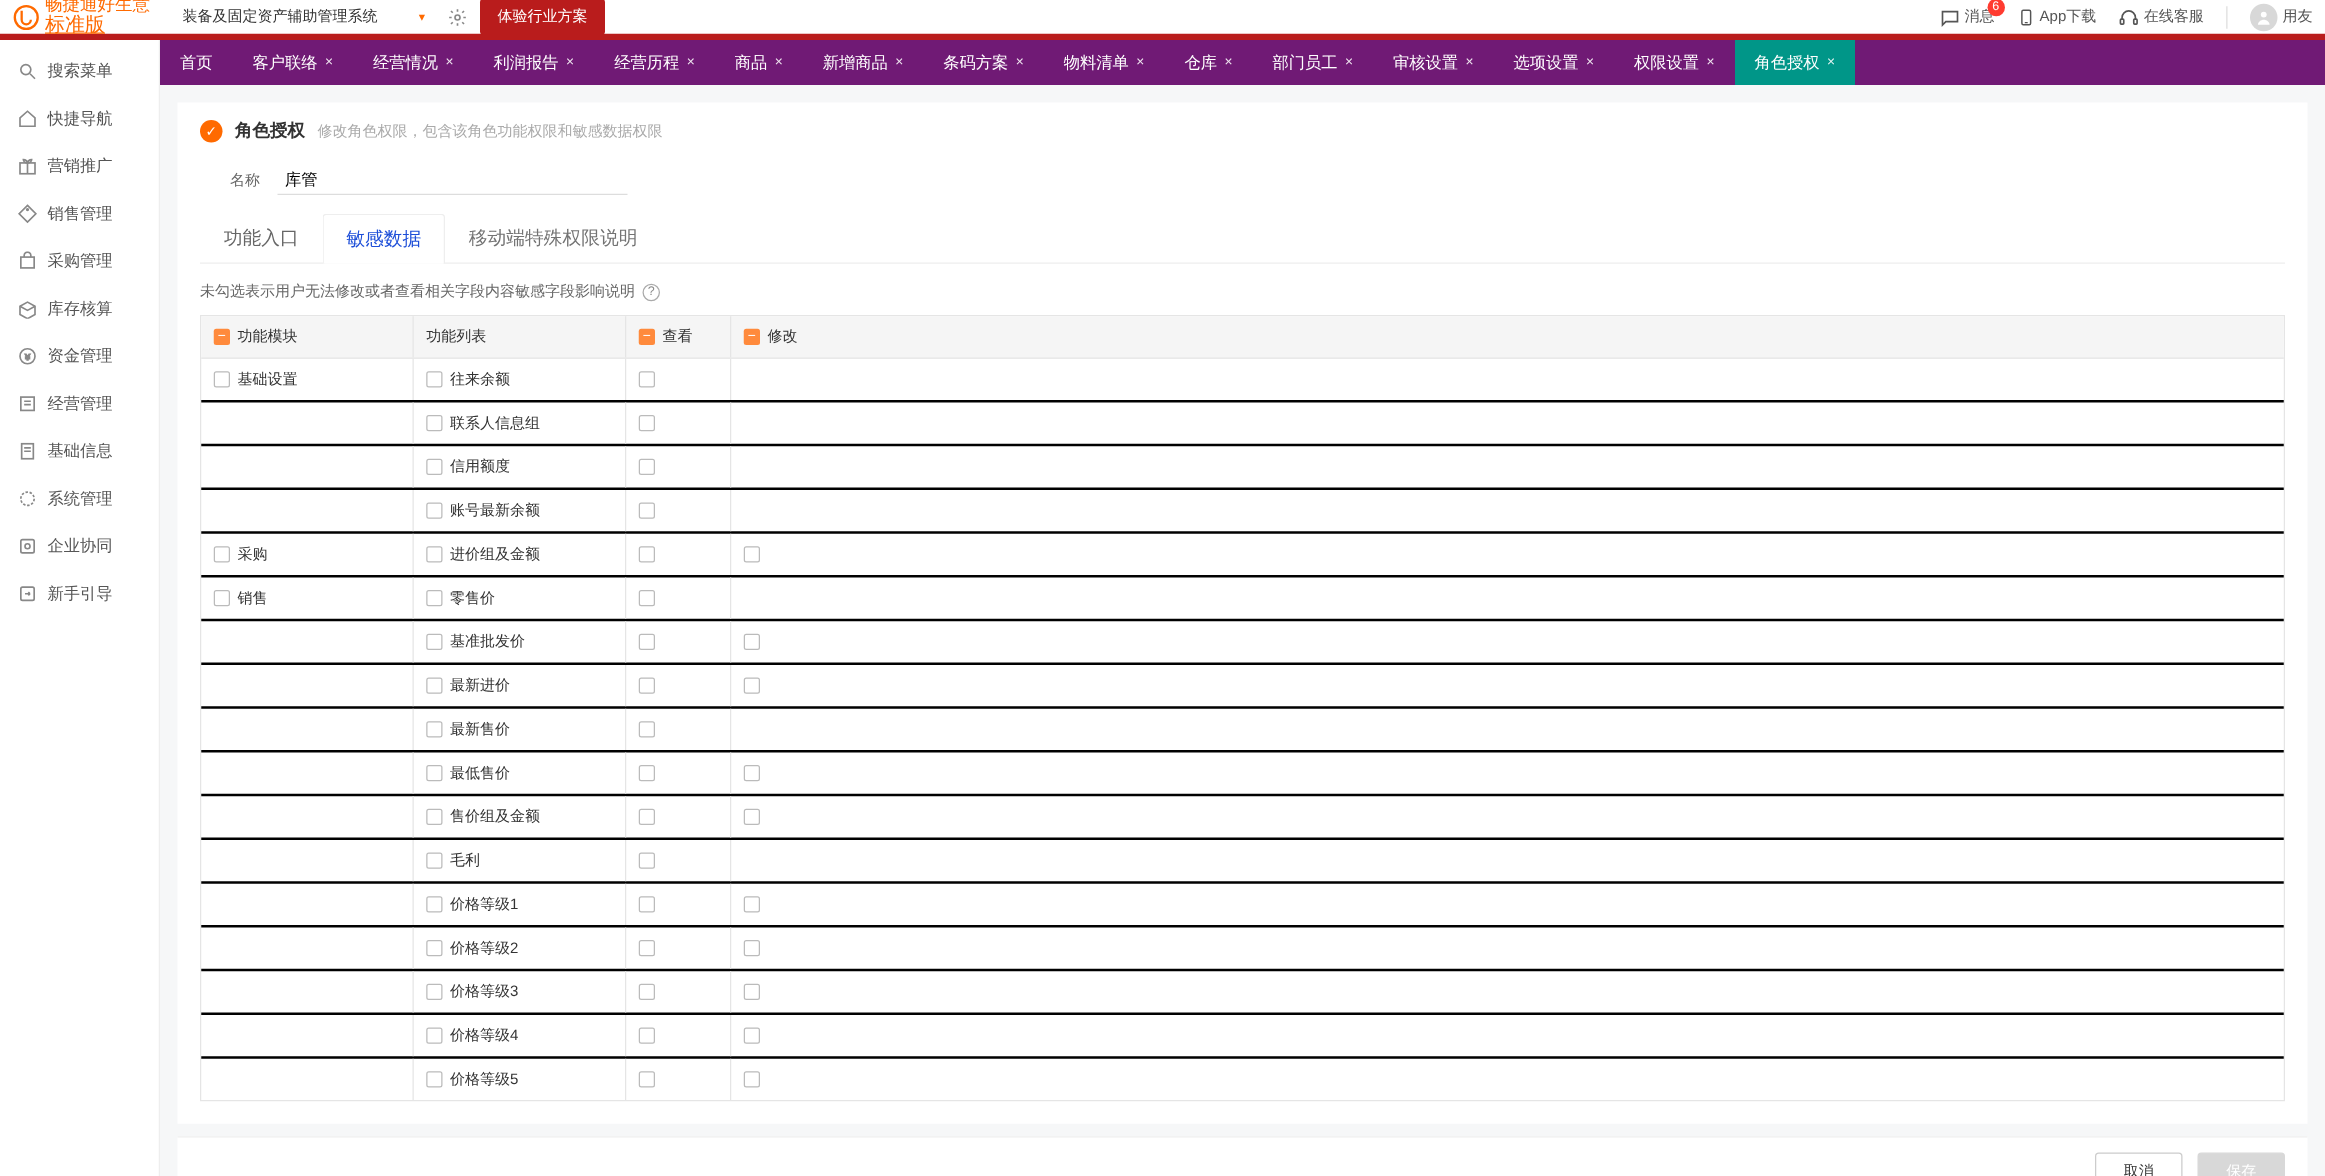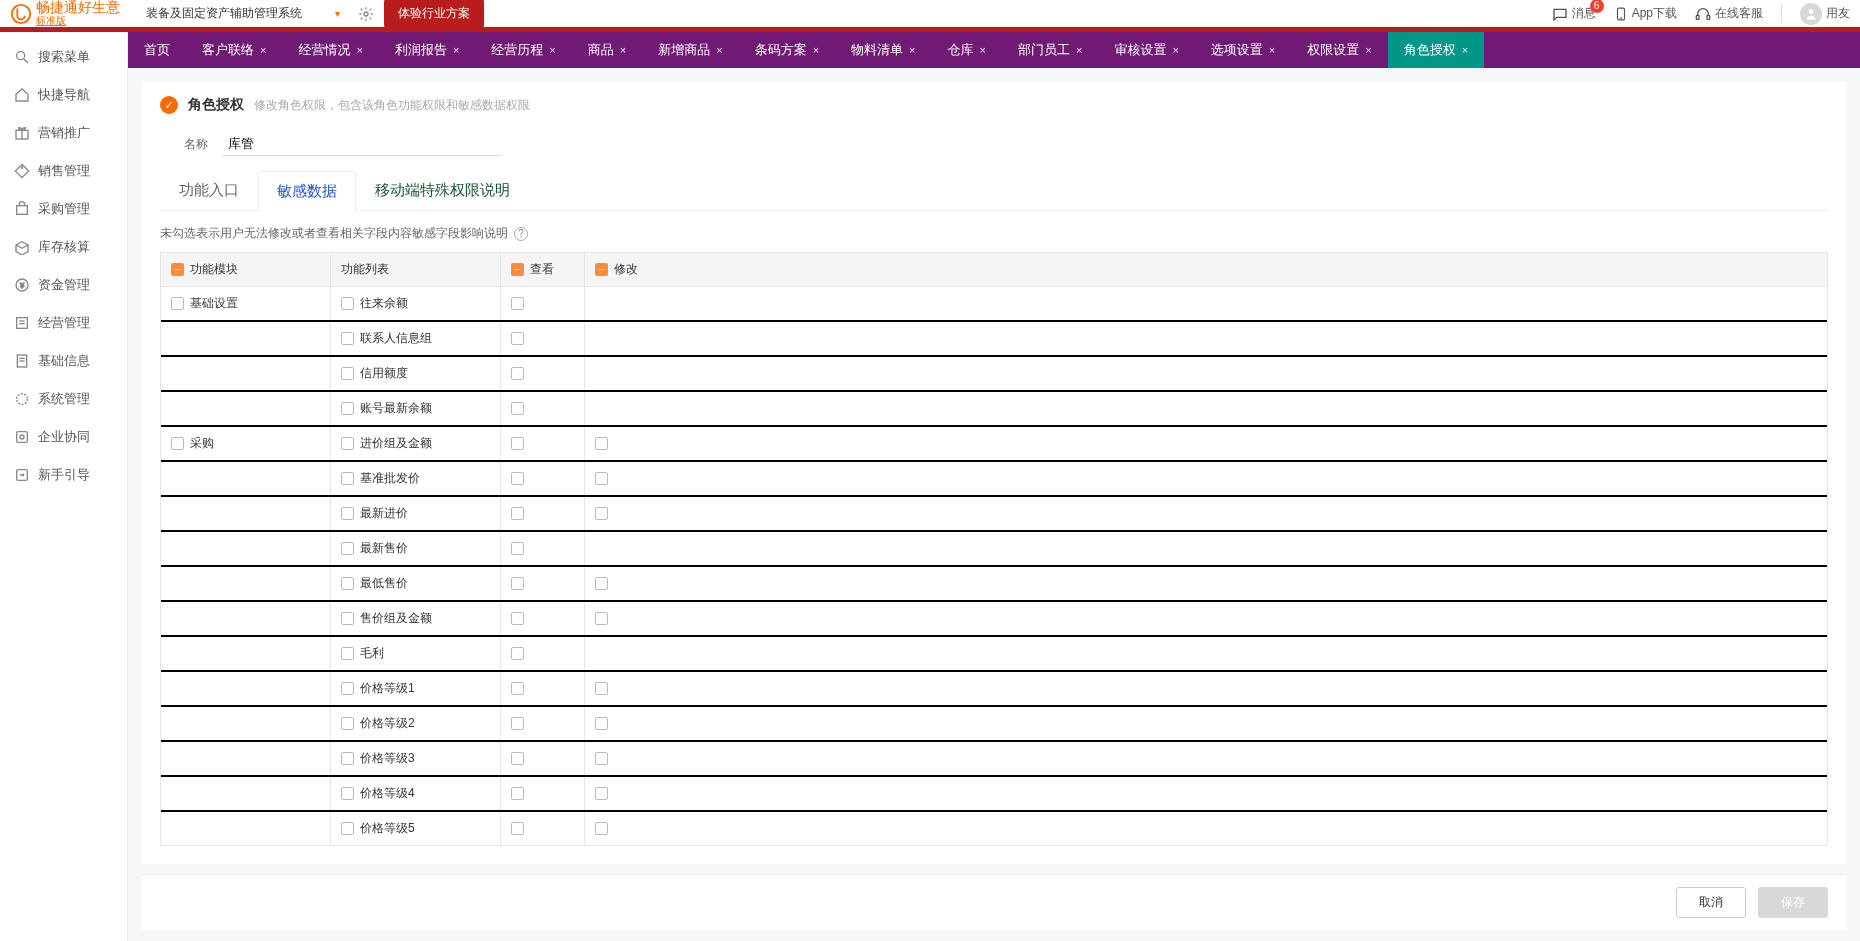--- a/index.html
+++ b/index.html
@@ -4,21 +4,21 @@
 <style>
 * { box-sizing: border-box; margin: 0; padding: 0; }
 body { font-family: "Microsoft YaHei", Arial, sans-serif; font-size: 12px; color: #333; background: #fff; }
 .app { display: flex; flex-direction: column; height: 941px; width: 1860px; }
 
 
 .topbar { display: flex; align-items: center; height: 32px; border-bottom: 5px solid #b91c1c; padding: 0 10px; }
 .logo-block { display: flex; align-items: center; width: 118px; }
 .logo-icon { width: 22px; height: 22px; margin-right: 4px; }
 .logo-text { color: #ff6a00; font-size: 14px; font-weight: 500; line-height: 1; }
-.logo-sub { color: #ff6a00; font-size: 10px; text-decoration: underline; }
+.logo-sub { color: #ff6a00; font-size: 16px; text-decoration: underline; }
 .sys-select { display: flex; align-items: center; width: 210px; padding: 0 8px; color: #333; cursor: pointer; justify-content: space-between; margin-left: 10px; }
 .sys-select .chev { color: #ff6a00; font-size: 10px; }
 .gear-btn { color: #888; margin: 0 10px; cursor: pointer; }
 .primary-btn { background: #b91c1c; color: #fff; border: none; padding: 6px 14px; border-radius: 3px; cursor: pointer; font-size: 12px; }
 .topbar-right { margin-left: auto; display: flex; align-items: center; gap: 18px; color: #555; }
 .tr-item { display: flex; align-items: center; gap: 4px; cursor: pointer; position: relative; }
 .badge { position: absolute; top: -6px; right: -8px; background: #ff3b30; color: #fff; border-radius: 8px; font-size: 10px; padding: 0 4px; line-height: 14px; min-width: 14px; text-align: center; }
 .divider-v { width: 1px; height: 18px; background: #ddd; }
 .avatar { width: 22px; height: 22px; background: #d8d8d8; border-radius: 50%; display: inline-flex; align-items: center; justify-content: center; }
 
@@ -42,21 +42,21 @@
 .shield { width: 18px; height: 18px; background: #ff6a00; color: #fff; border-radius: 50%; display: inline-flex; align-items: center; justify-content: center; font-size: 11px; }
 .page-title { font-weight: 600; font-size: 14px; }
 .page-sub { color: #aaa; }
 .form-row { display: flex; align-items: center; margin: 18px 0 4px 24px; gap: 14px; }
 .form-label { color: #666; }
 .form-input { border: none; border-bottom: 1px solid #ddd; padding: 4px 6px; width: 280px; font-size: 13px; outline: none; }
 
 .subtabs { display: flex; border-bottom: 1px solid #eee; margin-top: 14px; }
 .subtab { padding: 10px 18px; cursor: pointer; color: #666; border: 1px solid transparent; border-bottom: none; font-size: 15px; }
 .subtab.active { color: #1d4ed8; border-color: #eee; background: #fff; position: relative; top: 1px; border-radius: 3px 3px 0 0; }
-.subtab.link { color: #14532d; }
+.subtab.link { color: #737373; }
 
 .hint-row { display: flex; align-items: center; gap: 6px; color: #666; margin: 14px 0 10px 0; }
 .info-ic { width: 14px; height: 14px; border: 1px solid #aaa; border-radius: 50%; display: inline-flex; align-items: center; justify-content: center; font-size: 10px; color: #888; }
 
 .grid { border: 1px solid #e5e5e5; }
 .grid-head { display: flex; background: #f5f5f5; border-bottom: 1px solid #e5e5e5; }
 .cell { padding: 8px 10px; display: flex; align-items: center; gap: 6px; }
 .col-mod { width: 170px; border-right: 1px solid #e5e5e5; }
 .col-func { flex: 0 0 170px; width: 170px; border-right: 1px solid #e5e5e5; }
 .col-view { width: 84px; border-right: 1px solid #e5e5e5; justify-content: flex-start; }
@@ -415,20 +415,34 @@
                   <span>进价组及金额</span>
                 </div>
                 <div class="cell col-view">
                   <span class="cb"></span>
                 </div>
                 <div class="cell col-edit">
                   <span class="cb"></span>
                 </div>
               </div>
               <div class="row">
+                <div class="cell col-mod">
+                  <span class="cb"></span>
+                  <span>销售</span>
+                </div>
+                <div class="cell col-func">
+                  <span class="cb"></span>
+                  <span>零售价</span>
+                </div>
+                <div class="cell col-view">
+                  <span class="cb"></span>
+                </div>
+                <div class="cell col-edit"></div>
+              </div>
+              <div class="row">
                 <div class="cell col-mod"></div>
                 <div class="cell col-func">
                   <span class="cb"></span>
                   <span>基准批发价</span>
                 </div>
                 <div class="cell col-view">
                   <span class="cb"></span>
                 </div>
                 <div class="cell col-edit">
                   <span class="cb"></span>

